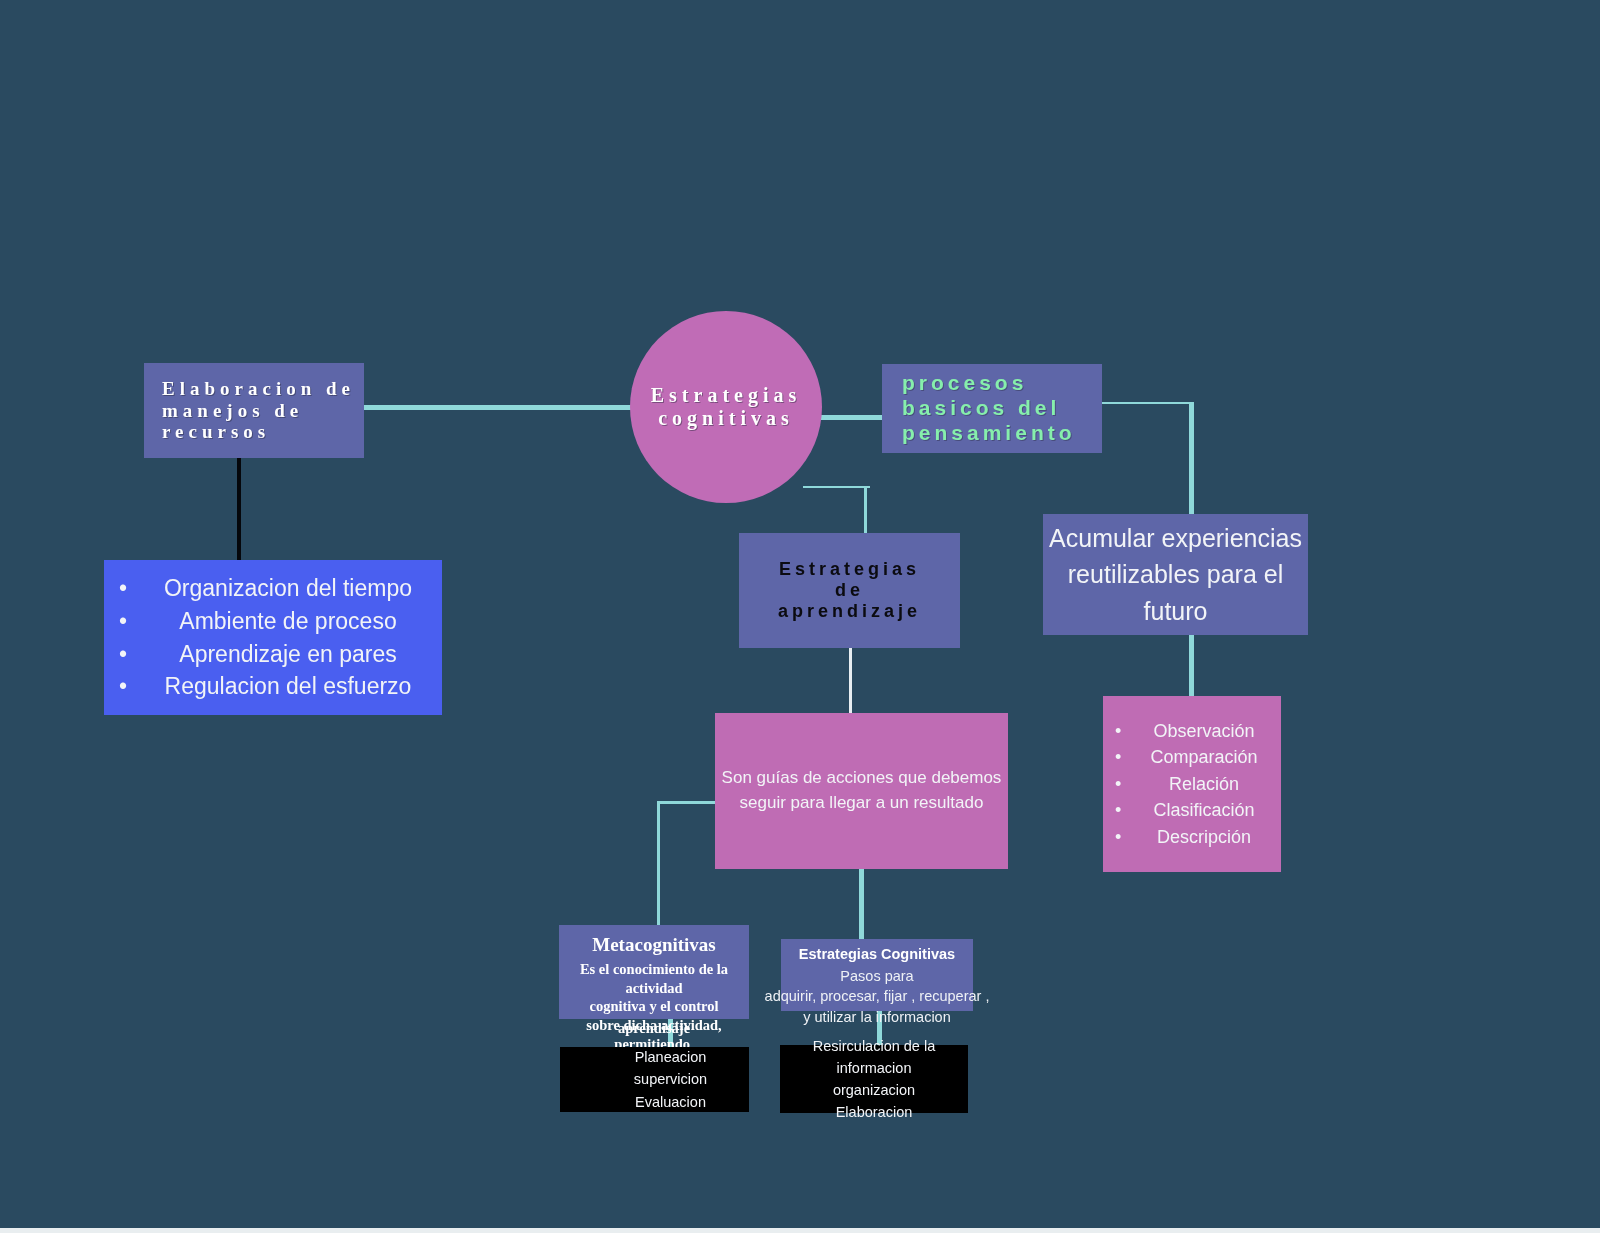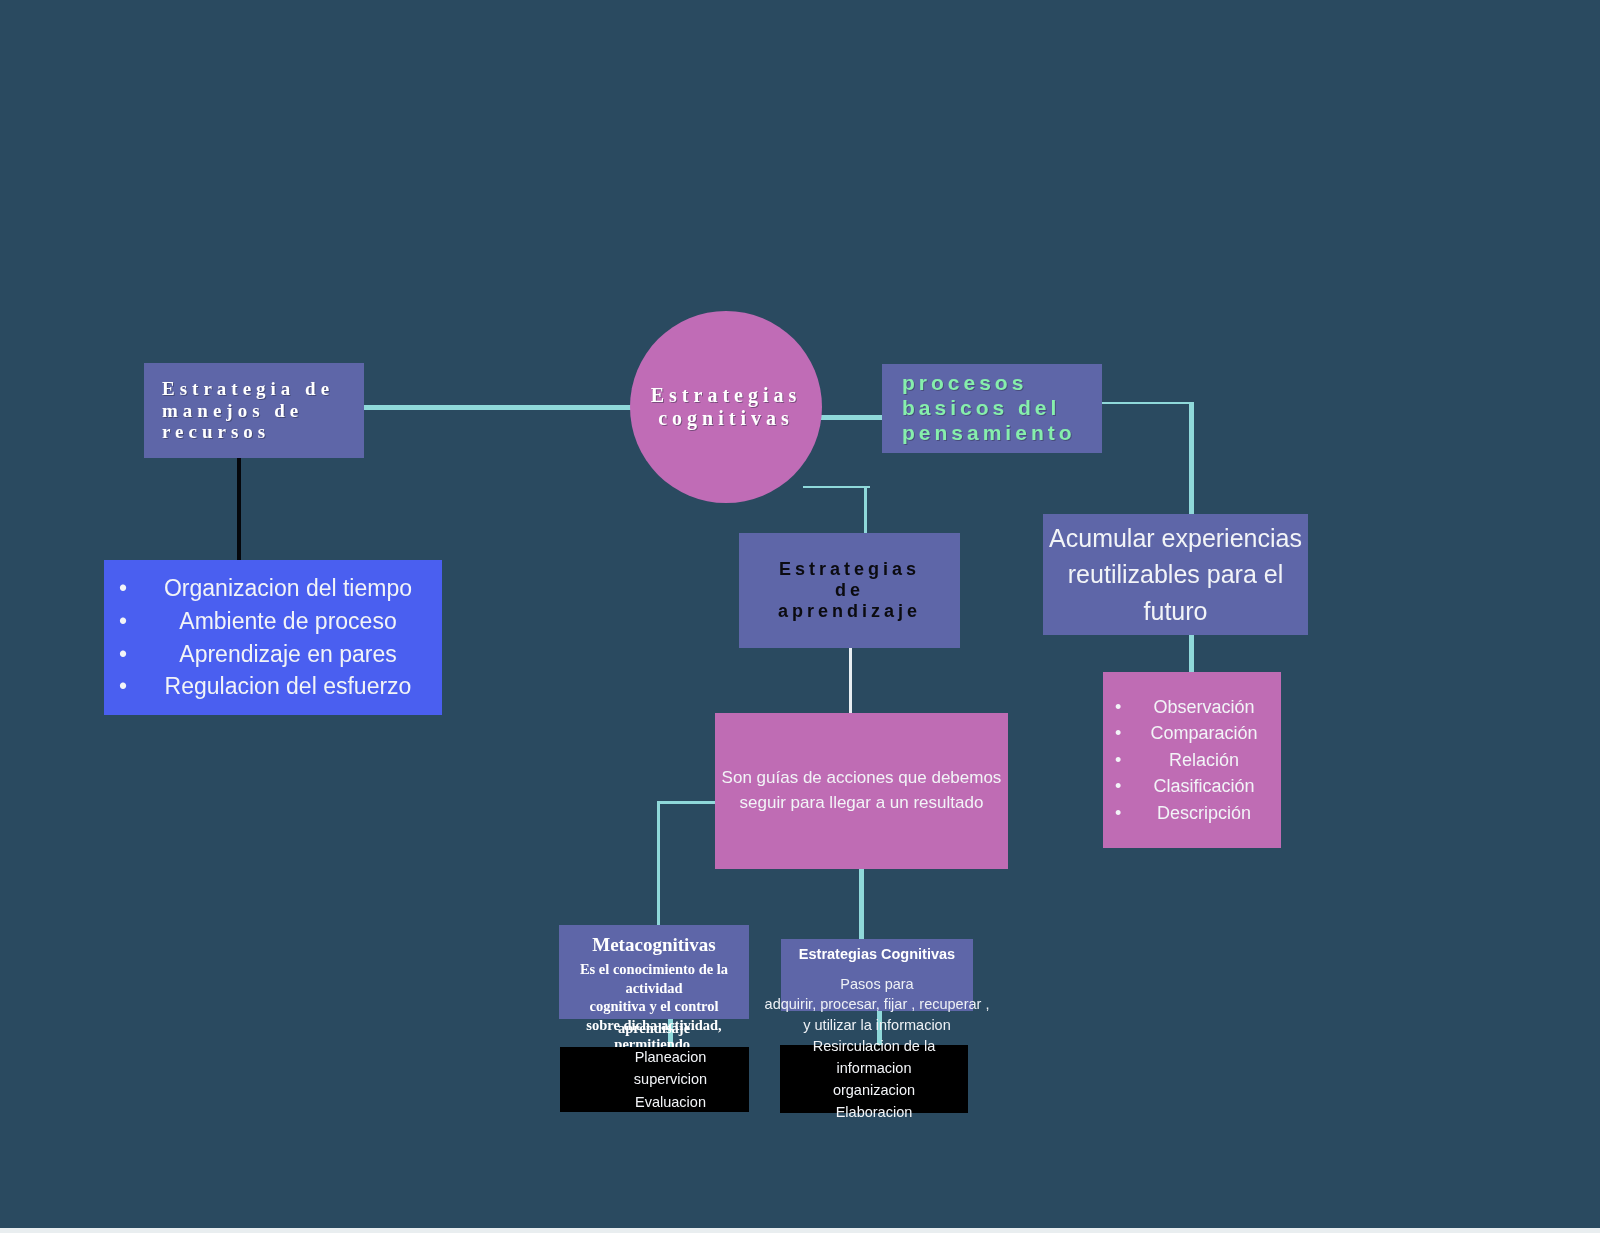--- a/index.html
+++ b/index.html
@@ -142,21 +142,21 @@
     color:#ffffff;
   }
   .cog-body{
     font-family:"Liberation Sans", sans-serif;
     font-size:14.5px;
     color:#eef1f5;
     line-height:1.40;
     white-space:pre;
   }
   #n-cognitivas{ justify-content:flex-start; padding-top:7px; overflow:visible; }
-  #n-cognitivas .cog-body{ margin-top:12px; }
+  #n-cognitivas .cog-body{ margin-top:4px; }
 
   .blk-body{
     font-family:"Liberation Sans", sans-serif;
     font-size:14.5px;
     color:#f3f5f8;
     line-height:1.52;
     white-space:pre-line;
   }
 
   
@@ -190,21 +190,21 @@
   <div class="conn teal-thin" style="left:657px; top:801px; width:62px; height:3px;"></div>
   <div class="conn teal-thin" style="left:657px; top:801px; width:3px; height:124px;"></div>
 
   <div class="conn teal-thick" style="left:859px; top:868px; width:5px; height:72px;"></div>
 
   <div class="conn teal-thick" style="left:668px; top:1018px; width:5px; height:30px;"></div>
 
   <div class="conn teal-thick" style="left:877px; top:1011px; width:5px; height:34px;"></div>
 
   <div id="n-recursos" class="node purple" style="left:144px; top:363px; width:220px; height:95px;">
-    <div class="label t-serif-spaced">Estrategia de manejos de recursos</div>
+    <div class="label t-serif-spaced">Elaboracion de manejos de recursos</div>
   </div>
 
   <div id="n-recursos-list" class="node blue" style="left:104px; top:560px; width:338px; height:155px;">
     <ul class="bullets">
       <li>Organizacion del tiempo</li>
       <li>Ambiente de proceso</li>
       <li>Aprendizaje en pares</li>
       <li>Regulacion del esfuerzo</li>
     </ul>
   </div>
@@ -215,21 +215,21 @@
   </div>
 
   <div id="n-procesos" class="node purple" style="left:882px; top:364px; width:220px; height:89px;">
     <div class="label t-sans-spaced">procesos basicos del pensamiento</div>
   </div>
 
   <div id="n-acumular" class="node purple" style="left:1043px; top:514px; width:265px; height:121px;">
     <div class="label t-plain">Acumular experiencias reutilizables para el futuro</div>
   </div>
 
-  <div id="n-procesos-list" class="node pink" style="left:1103px; top:672px; width:178px; height:176px;">
+  <div id="n-procesos-list" class="node pink" style="left:1103px; top:696px; width:178px; height:176px;">
     <ul class="bullets">
       <li>Observación</li>
       <li>Comparación</li>
       <li>Relación</li>
       <li>Clasificación</li>
       <li>Descripción</li>
     </ul>
   </div>
 
   <div id="n-aprendizaje" class="node purple" style="left:739px; top:533px; width:221px; height:115px;">

